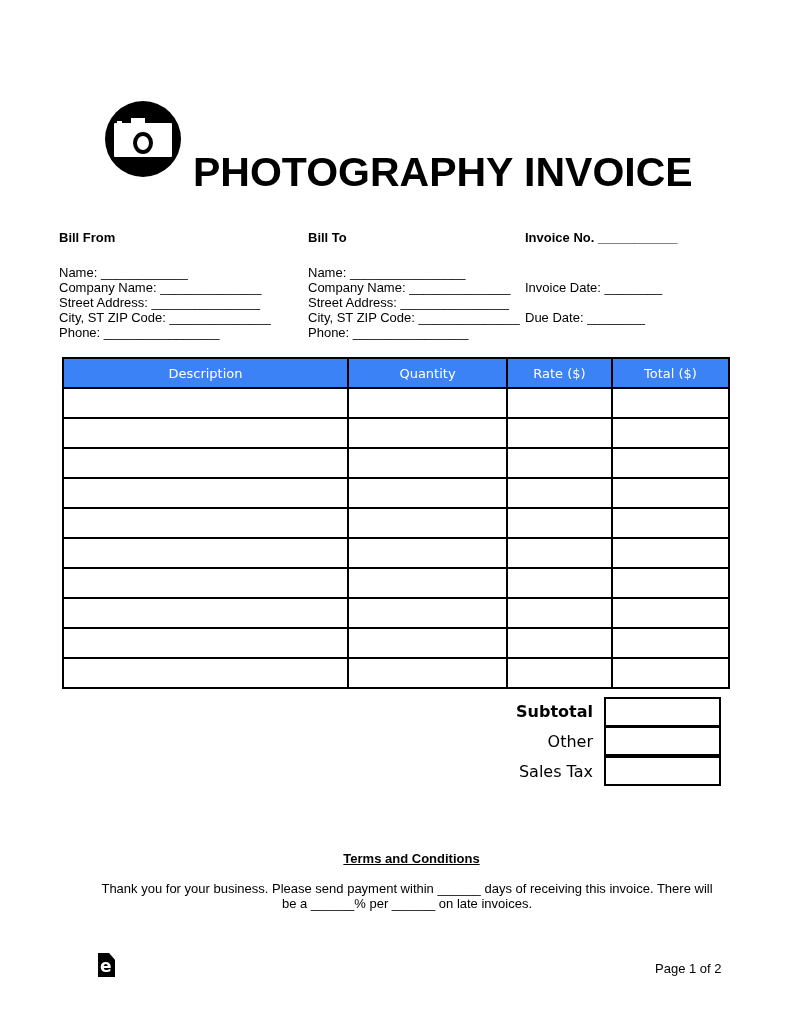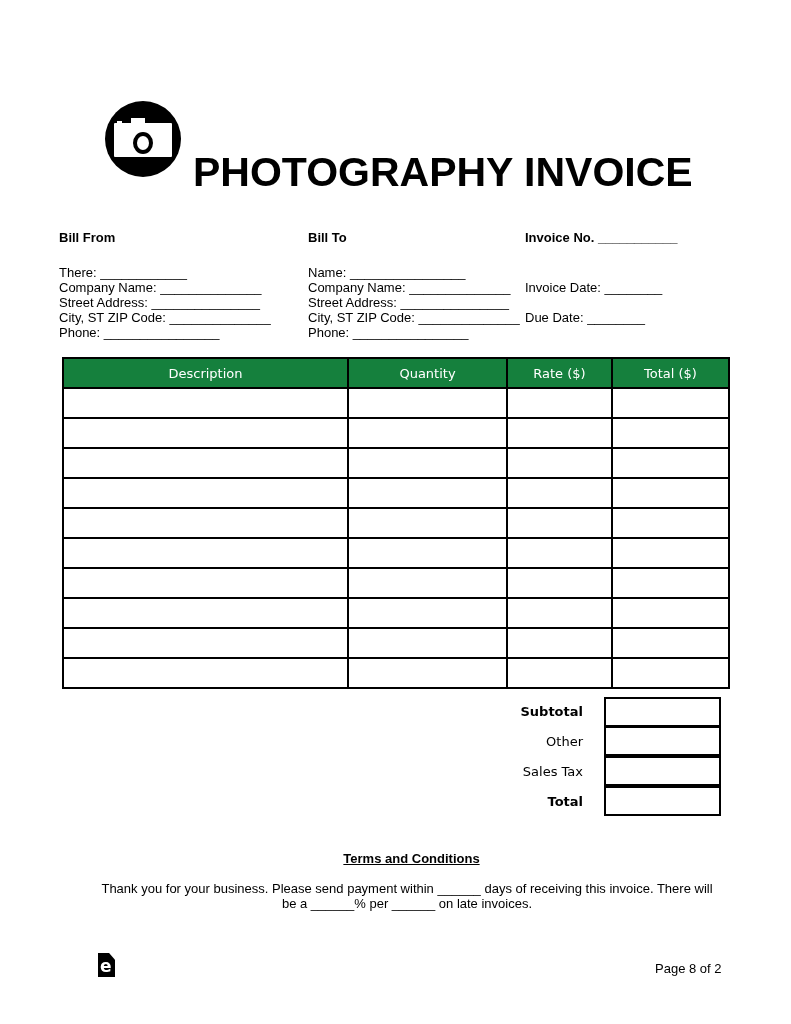--- a/index.html
+++ b/index.html
@@ -12,26 +12,26 @@
   .logo .lens { position: absolute; left: 28px; top: 31px; width: 12px; height: 14px; border: 4px solid #000; border-radius: 50%; background: #fff; }
   .title { left: 193px; top: 148px; font-size: 41px; font-weight: bold; letter-spacing: 0px; white-space: nowrap; line-height: 48px; text-align: center; }
   .col { font-size: 13px; line-height: 15px; white-space: nowrap; }
   .col .head { font-weight: bold; margin-bottom: 20px; }
   .billfrom { left: 59px; top: 230px; }
   .billto { left: 308px; top: 230px; }
   .invcol { left: 525px; top: 230px; }
   .invcol .row { line-height: 15px; }
   table.items { position: absolute; left: 62px; top: 357px; border-collapse: collapse; }
   table.items th, table.items td { border: 2px solid #000; padding: 0; }
-  table.items th { background: #15803d; color: #fff; font-family: "DejaVu Sans", sans-serif; font-size: 13px; font-weight: normal; height: 28px; text-align: center; }
+  table.items th { background: #3b82f6; color: #fff; font-family: "DejaVu Sans", sans-serif; font-size: 13px; font-weight: normal; height: 28px; text-align: center; }
   table.items td { height: 28px; }
   .c1 { width: 283px; } .c2 { width: 157px; } .c3 { width: 103px; } .c4 { width: 115px; }
   .summary { position: absolute; left: 500px; top: 697px; }
   .srow { display: flex; height: 30px; }
-  .slabel { width: 104px; text-align: right; padding-right: 21px; box-sizing: border-box; font-family: "DejaVu Sans", sans-serif; font-size: 13px; line-height: 30px; }
+  .slabel { width: 104px; text-align: right; padding-right: 11px; box-sizing: border-box; font-family: "DejaVu Sans", sans-serif; font-size: 16px; line-height: 30px; }
   .slabel.bold { font-weight: bold; }
   .sbox { width: 117px; height: 30px; border: 2px solid #000; box-sizing: border-box; margin-top: -1px; }
   .srow:first-child .sbox { margin-top: 0; }
   .terms-title { left: 16px; width: 791px; top: 851px; text-align: center; font-size: 13px; font-weight: bold; }
   .terms-title span { text-decoration: underline; }
   .terms-text { left: 97px; top: 881px; width: 620px; font-size: 13px; line-height: 15px; text-align: center; }
   .footer-icon { left: 98px; top: 953px; width: 17px; height: 24px; background: #000; clip-path: polygon(0 0, 65% 0, 100% 28%, 100% 100%, 0 100%); }
   .footer-icon span { position: absolute; left: 2px; top: 4px; color: #fff; font-weight: bold; font-size: 17px; line-height: 18px; font-family: "DejaVu Sans", sans-serif; }
   .page { left: 655px; top: 961px; font-size: 13px; white-space: nowrap; }
 </style>
@@ -41,21 +41,21 @@
 <div class="abs logo">
   <div class="hump"></div>
   <div class="btn"></div>
   <div class="body"></div>
   <div class="lens"></div>
 </div>
 <div class="abs title">PHOTOGRAPHY INVOICE</div>
 
 <div class="abs col billfrom">
   <div class="head">Bill From</div>
-  <div>There: ____________</div>
+  <div>Name: ____________</div>
   <div>Company Name: ______________</div>
   <div>Street Address: _______________</div>
   <div>City, ST ZIP Code: ______________</div>
   <div>Phone: ________________</div>
 </div>
 
 <div class="abs col billto">
   <div class="head">Bill To</div>
   <div>Name: ________________</div>
   <div>Company Name: ______________</div>
@@ -151,25 +151,21 @@
     <div class="sbox"></div>
   </div>
   <div class="srow">
     <div class="slabel">Other</div>
     <div class="sbox"></div>
   </div>
   <div class="srow">
     <div class="slabel">Sales Tax</div>
     <div class="sbox"></div>
   </div>
-  <div class="srow">
-    <div class="slabel bold">Total</div>
-    <div class="sbox"></div>
-  </div>
 </div>
 
 <div class="abs terms-title"><span>Terms and Conditions</span></div>
 <div class="abs terms-text">Thank you for your business. Please send payment within ______ days of receiving this invoice. There will be a ______% per ______ on late invoices.</div>
 
 <div class="abs footer-icon">
     <span>e</span>
   </div>
-<div class="abs page">Page 8 of 2</div>
+<div class="abs page">Page 1 of 2</div>
 
 </body></html>

